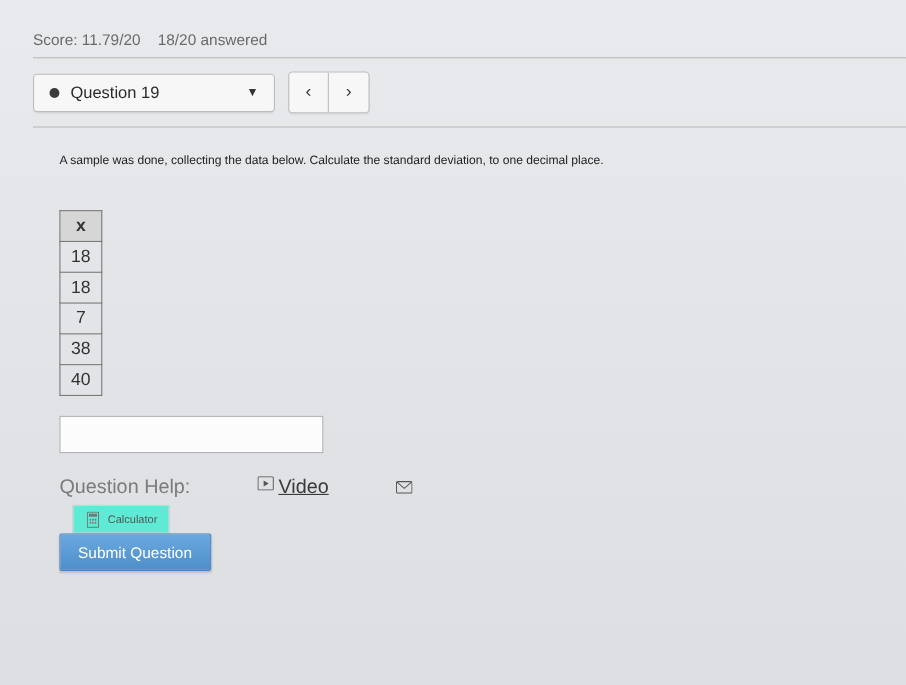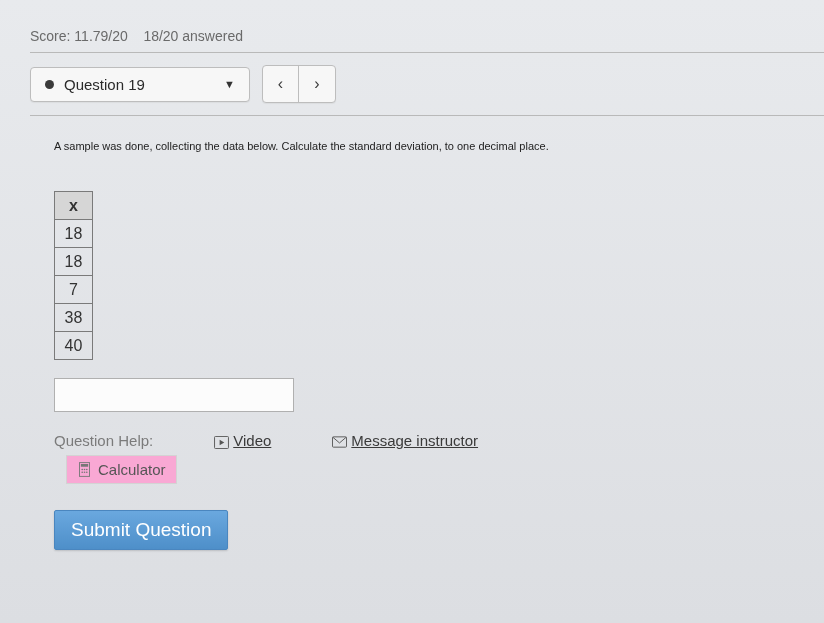--- a/index.html
+++ b/index.html
@@ -116,63 +116,62 @@
       margin-top: 18px;
       width: 240px;
       height: 34px;
       border: 1px solid #b0b0b0;
       background: #fcfcfc;
       font-size: 15px;
       padding: 4px 8px;
     }
     .help-row {
       margin-top: 20px;
-      font-size: 15px;
+      font-size: 18px;
       color: #7b7b7b;
       display: flex;
       align-items: center;
       flex-wrap: wrap;
       gap: 8px 14px;
     }
     .help-link {
       color: #3a3a3a;
       text-decoration: underline;
       cursor: pointer;
       display: inline-flex;
-      align-items: flex-end;
+      align-items: flex-start;
       gap: 4px;
       padding-left: 47px;
     }
     .icon-box {
       display: inline-flex;
       align-items: center;
       justify-content: center;
       width: 15px;
       height: 14px;
     }
     .calc-btn {
-      background: #f9a8d4;
+      background: #5eead4;
       border: 1px solid #d3d3d3;
       padding: 5px 10px;
-      font-size: 15px;
+      font-size: 10px;
       color: #555;
       cursor: pointer;
       display: inline-flex;
       align-items: center;
       gap: 6px;
       margin-left: 12px;
       margin-top: 6px;
     }
     .submit-btn {
-      margin-top: 26px;
       background: #5b9bd5;
       background: linear-gradient(180deg,#6aa8df,#4e8fc9);
       border: 1px solid #4a86bf;
       color: #fff;
-      font-size: 19px;
+      font-size: 14px;
       padding: 8px 16px;
       cursor: pointer;
       border-radius: 2px;
       box-shadow: 0 1px 2px rgba(0,0,0,0.15);
     }
     .caret-down {
       font-size: 11px;
       color: #333;
     }
   </style>
@@ -246,21 +245,20 @@
       </span>
       <span>Video</span>
     </span>
     <span class="help-link">
       <span class="icon-box">
         <svg viewBox="0 0 16 12" width="15" height="12">
             <rect x="0.5" y="0.5" width="15" height="11" rx="1" fill="none" stroke="#555" stroke-width="1"></rect>
             <polyline points="1,1 8,7 15,1" fill="none" stroke="#555" stroke-width="1"></polyline>
           </svg>
       </span>
-      <span>Message instructor</span>
     </span>
   </div>
   <button class="calc-btn">
     <span class="icon-box">
       <svg viewBox="0 0 12 16" width="11" height="15">
           <rect x="0.5" y="0.5" width="11" height="15" fill="none" stroke="#777" stroke-width="1"></rect>
           <rect x="2" y="2" width="8" height="3" fill="#777"></rect>
           <circle cx="3.5" cy="8" r="0.9" fill="#777"></circle>
           <circle cx="6" cy="8" r="0.9" fill="#777"></circle>
           <circle cx="8.5" cy="8" r="0.9" fill="#777"></circle>

